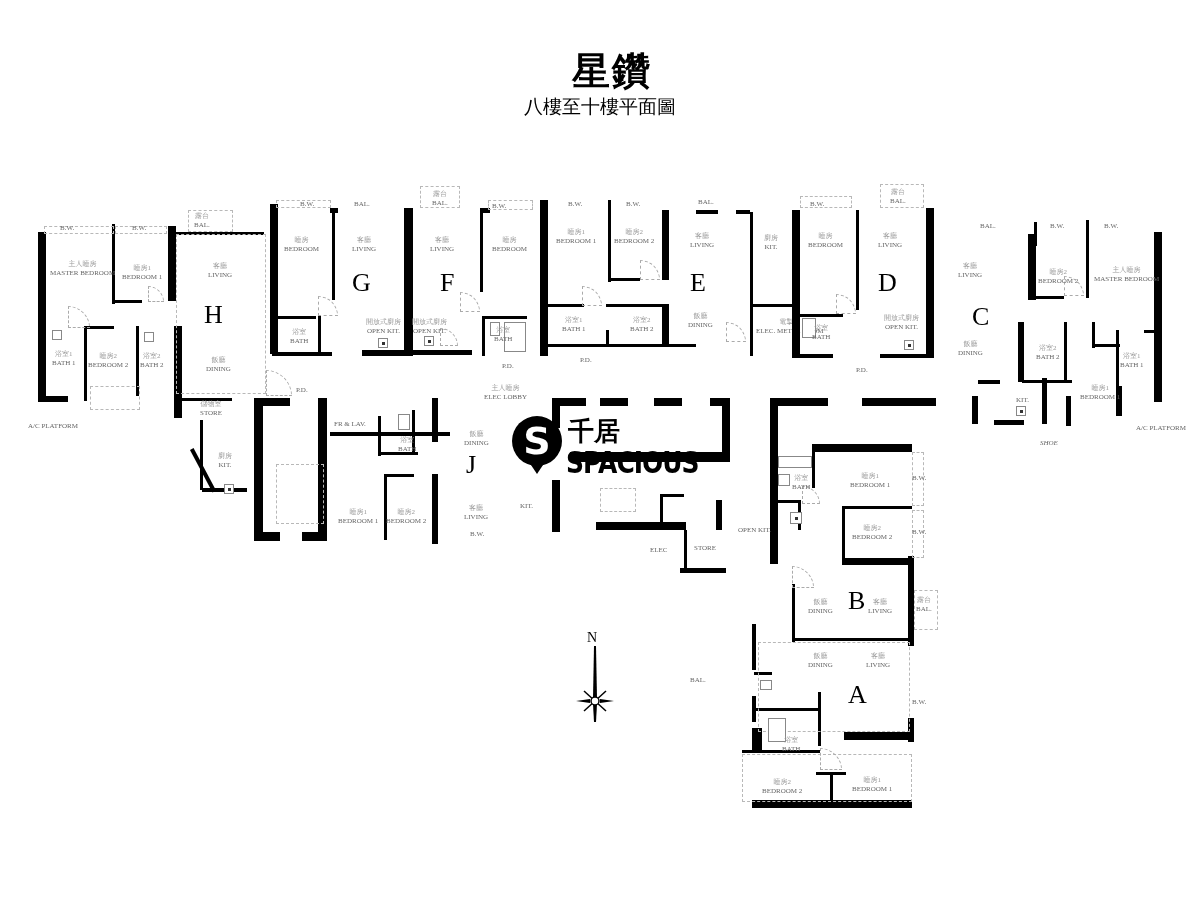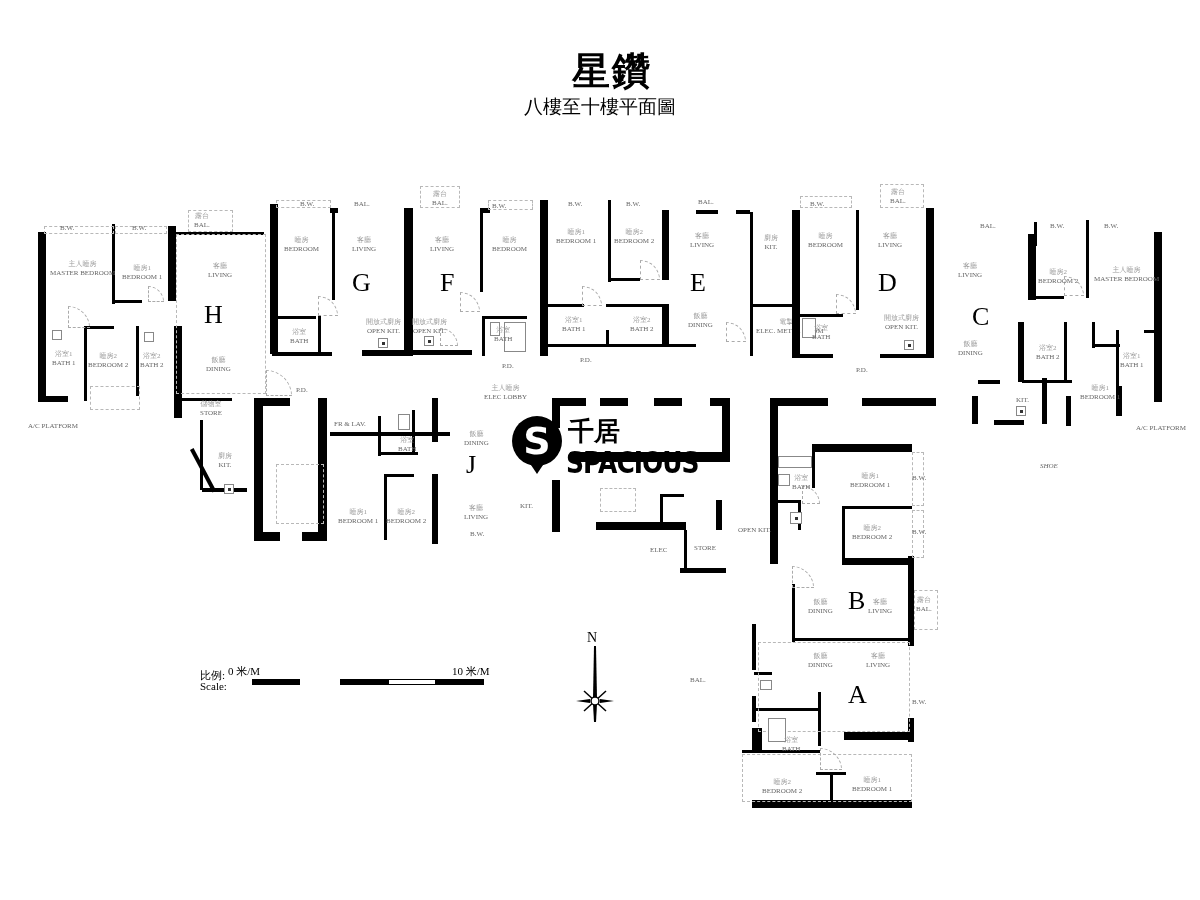--- a/index.html
+++ b/index.html
@@ -384,21 +384,21 @@
       </div>
     <div class="room" style="left:1050px;top:222px;">
         <span class="en">B.W.</span>
       </div>
     <div class="room" style="left:1104px;top:222px;">
         <span class="en">B.W.</span>
       </div>
     <div class="room" style="left:1016px;top:396px;">
         <span class="en">KIT.</span>
       </div>
-    <div class="room" style="left:1040px;top:462px;font-style:italic;">
+    <div class="room" style="left:1040px;top:439px;font-style:italic;">
         <span class="en">SHOE</span>
       </div>
     <div class="room" style="left:1136px;top:424px;">
         <span class="en">A/C PLATFORM</span>
       </div>
   </div>
 
   <div>
     <div class="w" style="left:254px;top:398px;width:36px;height:8px;"></div>
     <div class="w" style="left:254px;top:398px;width:9px;height:142px;"></div>
@@ -587,32 +587,20 @@
         <span class="en">BAL.</span>
       </div>
   </div>
 
   <div class="logo">
     <div class="logo-s">S</div>
     <div class="logo-zh">千居</div>
     <div class="logo-en">SPACIOUS</div>
   </div>
 
-  <div class="scale">
-    <div class="scale-label">
-      <div>比例:</div>
-      <div>Scale:</div>
-    </div>
-    <div class="scale-0">0 米/M</div>
-    <div class="scale-10">10 米/M</div>
-    <div class="scale-bar" style="left:52px;width:48px;"></div>
-    <div class="scale-bar" style="left:140px;width:48px;"></div>
-    <div class="scale-bar white" style="left:188px;width:48px;"></div>
-    <div class="scale-bar" style="left:236px;width:48px;"></div>
-  </div>
 
   <div class="compass">
     <div class="compass-n">N</div>
     <svg width="50" height="80" viewBox="0 0 50 80" style="position:absolute;left:0;top:16px;">
       <polygon points="24,0 26,0 27,52 23,52" fill="#000"></polygon>
       <polygon points="23,58 27,58 26,76 24,76" fill="#000"></polygon>
       <polygon points="6,55 20,53 20,57" fill="#000"></polygon>
       <polygon points="44,55 30,53 30,57" fill="#000"></polygon>
       <line x1="14" y1="45" x2="36" y2="65" stroke="#000" stroke-width="1.5"></line>
       <line x1="36" y1="45" x2="14" y2="65" stroke="#000" stroke-width="1.5"></line>

